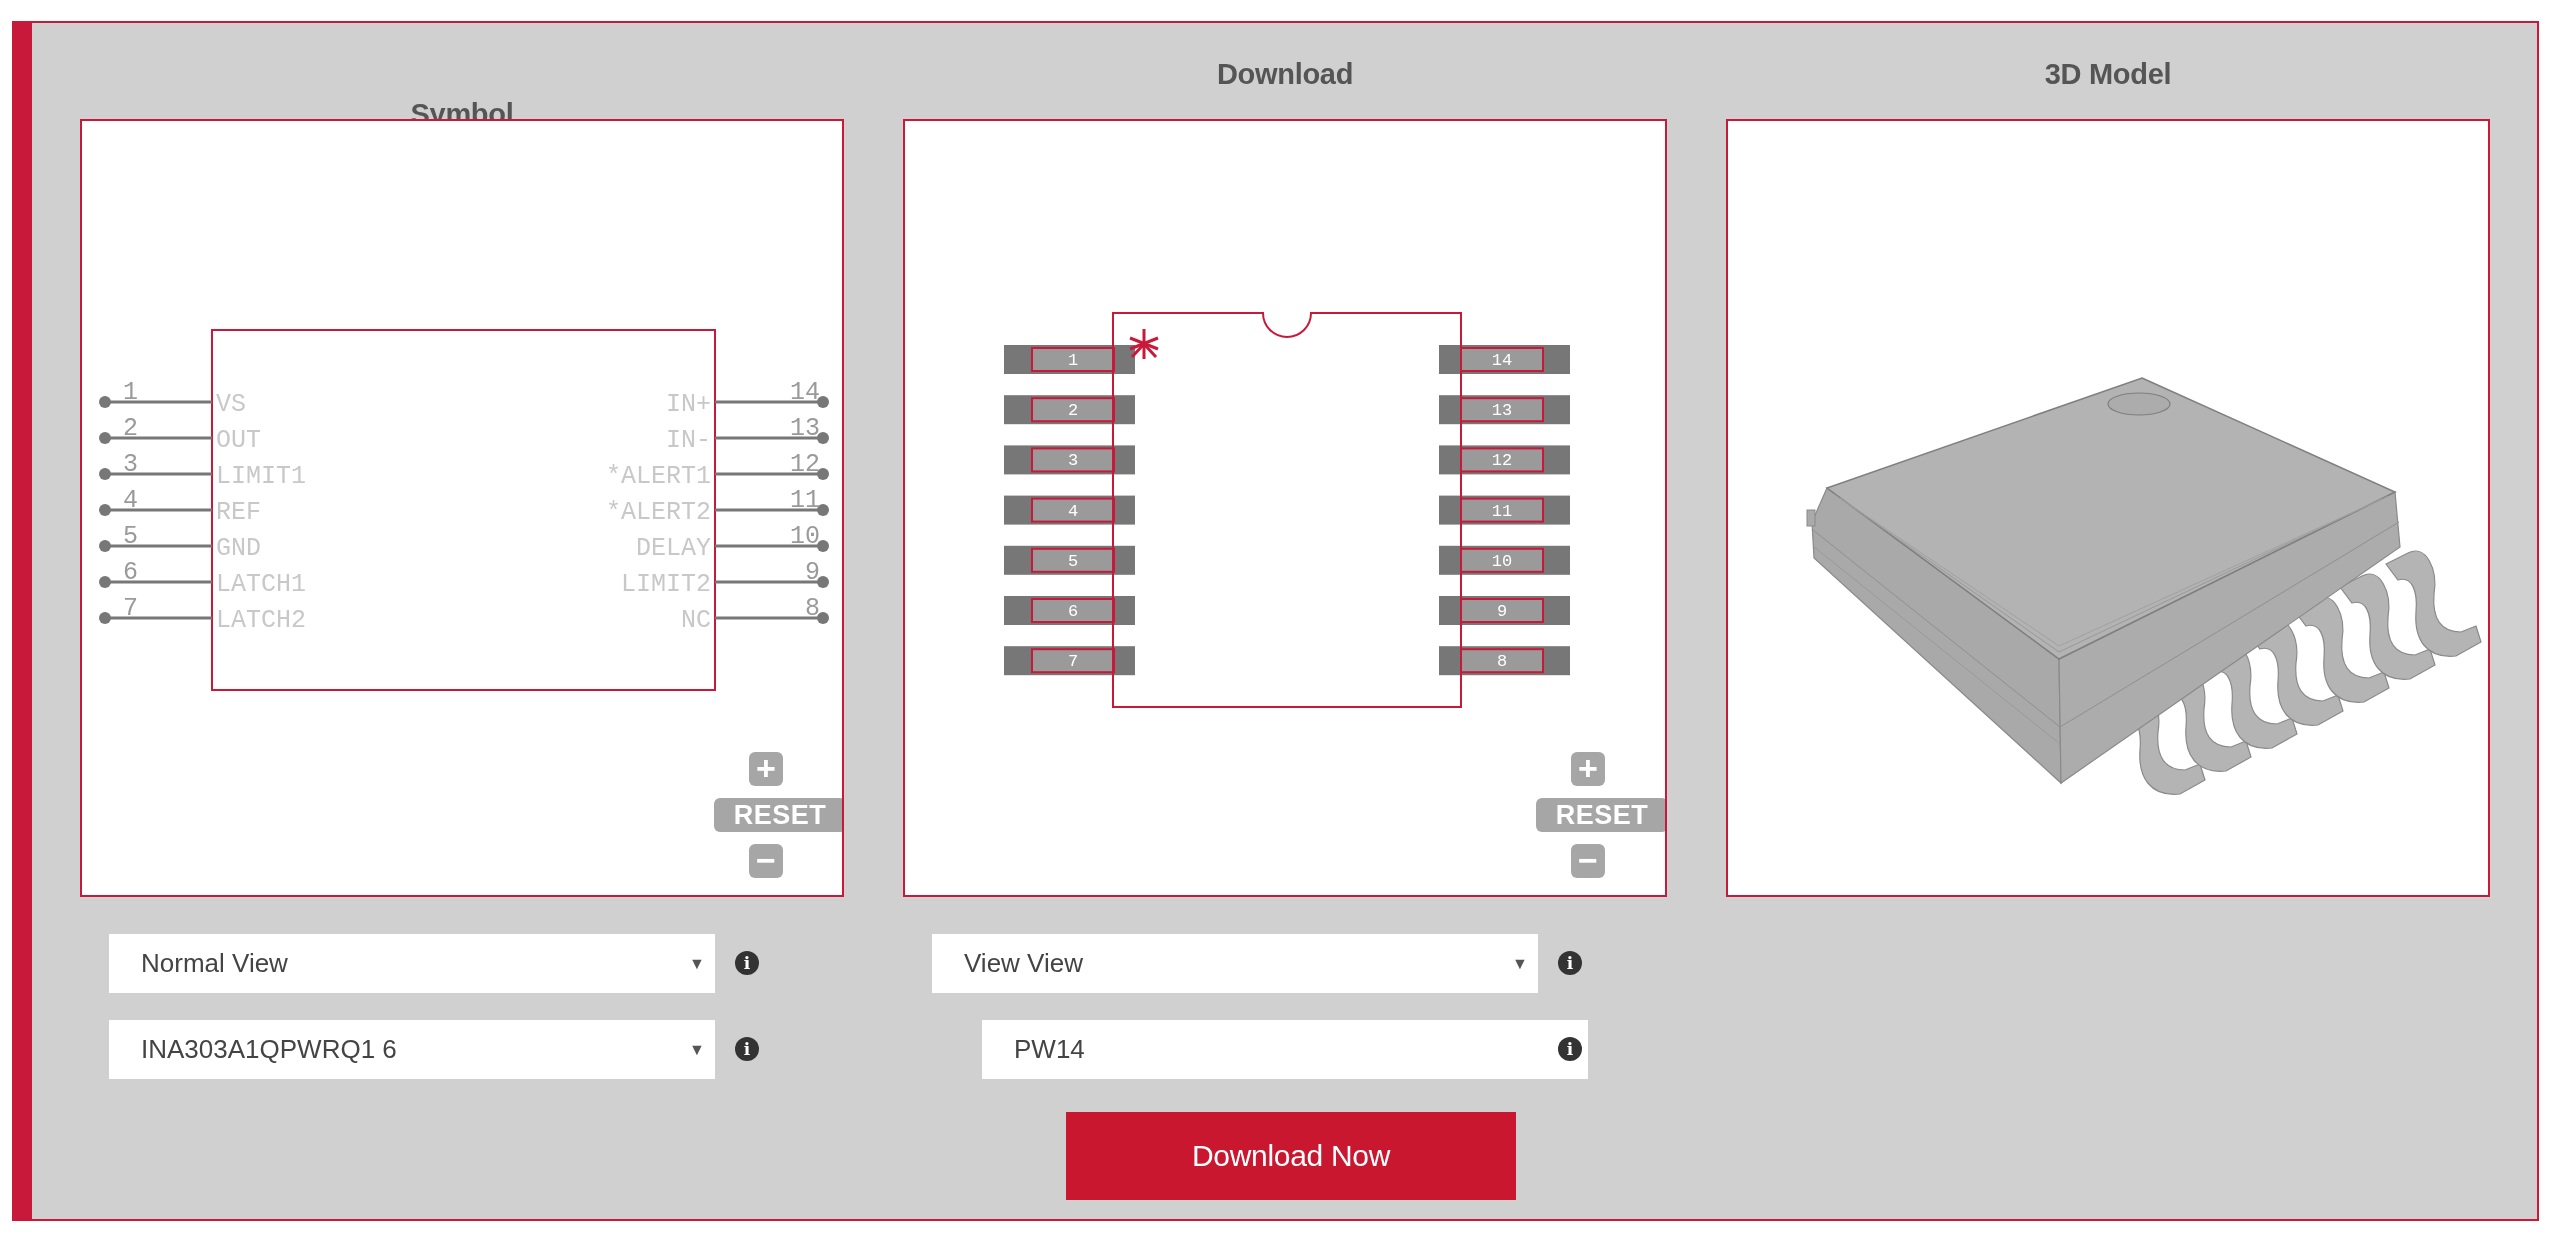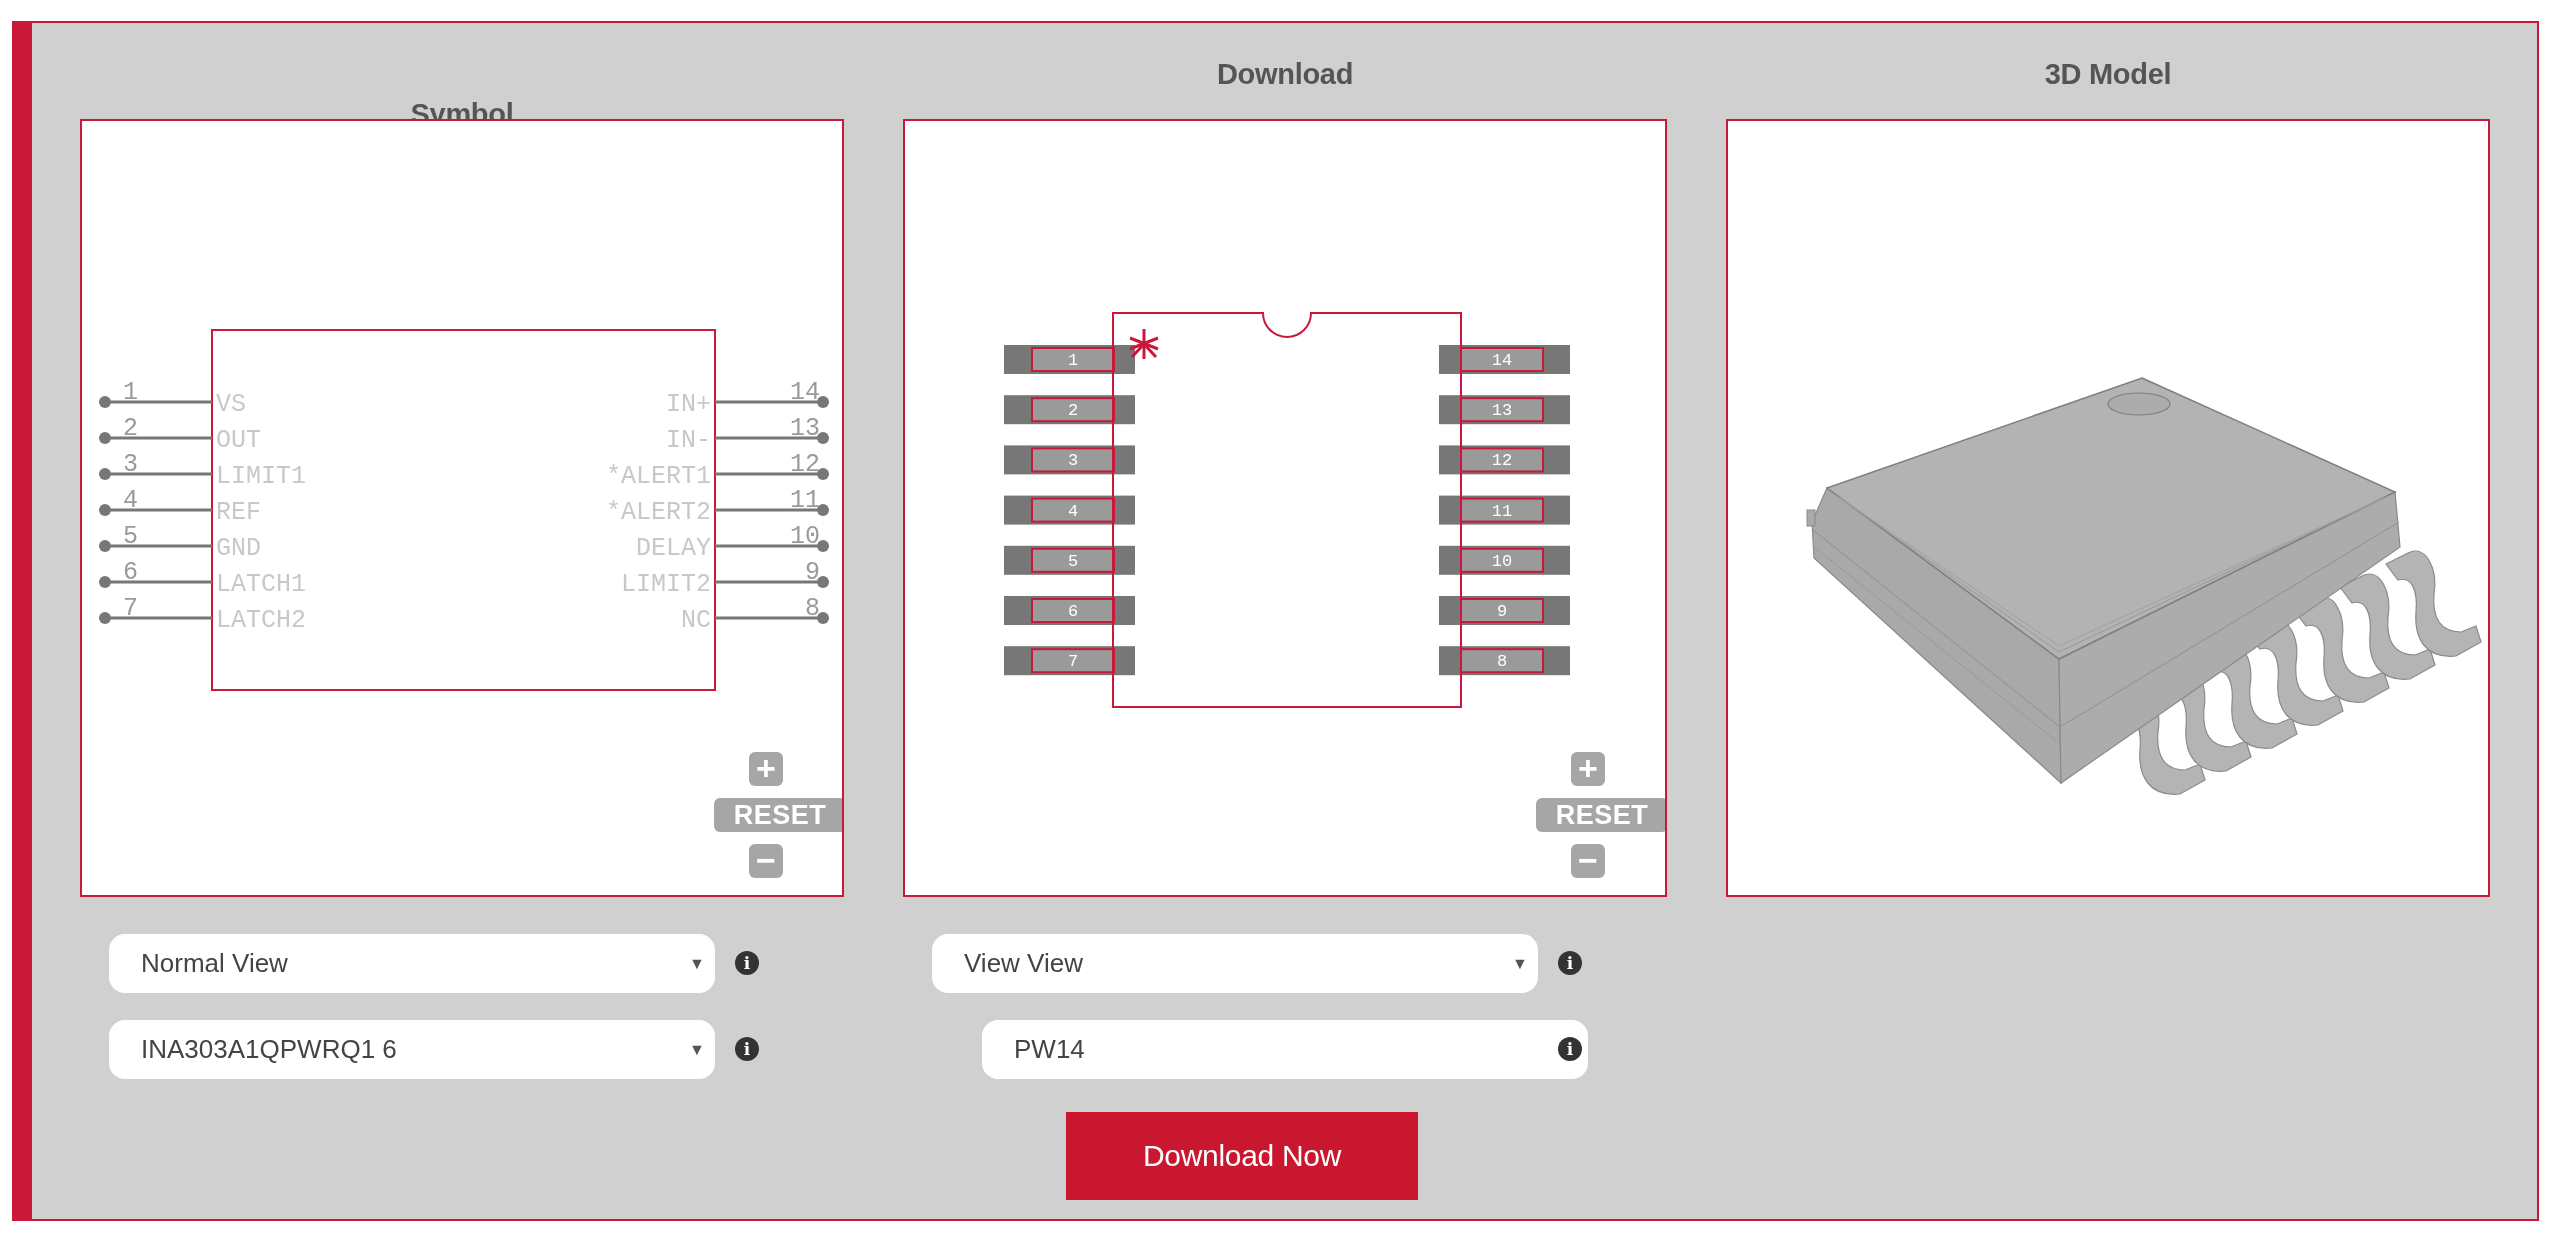--- a/index.html
+++ b/index.html
@@ -24,33 +24,32 @@
     font-weight: bold; text-align: center; cursor: pointer;
   }
   .zbtn.sq { width: 34px; height: 34px; font-size: 34px; line-height: 32px; left: 37px; }
   .zbtn.reset { width: 132px; height: 34px; font-size: 27px; line-height: 34px; left: 2px; top: 46px; letter-spacing: 0.5px; }
   .zbtn.plus { top: 0; }
   .zbtn.minus { top: 92px; }
   .select {
     position: absolute; width: 606px; height: 59px; background: #ffffff;
     box-sizing: border-box; padding-left: 32px; font-size: 26px; line-height: 59px; color: #444444;
     cursor: pointer;
-    border-radius: 16px;
   }
   .select .arrow {
     position: absolute; right: 8px; top: 0; width: 20px; text-align: center;
     font-size: 16px; color: #555555;
   }
   .info {
     position: absolute; width: 24px; height: 24px; border-radius: 50%;
     background: #333333; color: #ffffff; font-family: "DejaVu Serif", serif;
     font-weight: bold; font-size: 17px; line-height: 24px; text-align: center; cursor: pointer;
   }
   .download {
-    position: absolute; left: 1066px; top: 1112px; width: 352px; height: 88px;
+    position: absolute; left: 1066px; top: 1112px; width: 450px; height: 88px;
     background: #c8172f; color: #ffffff; font-size: 30px; line-height: 88px; text-align: center;
     cursor: pointer; letter-spacing: -0.3px;
   }
   .pinlabel { font-family: "Liberation Mono", monospace; font-size: 25px; fill: #c8c8c8; }
   .pinnum { font-family: "Liberation Mono", monospace; font-size: 25px; fill: #9a9a9a; }
   .padnum { font-family: "Liberation Mono", monospace; font-size: 17px; fill: #ffffff; }
 </style>
 </head>
 <body>
 

